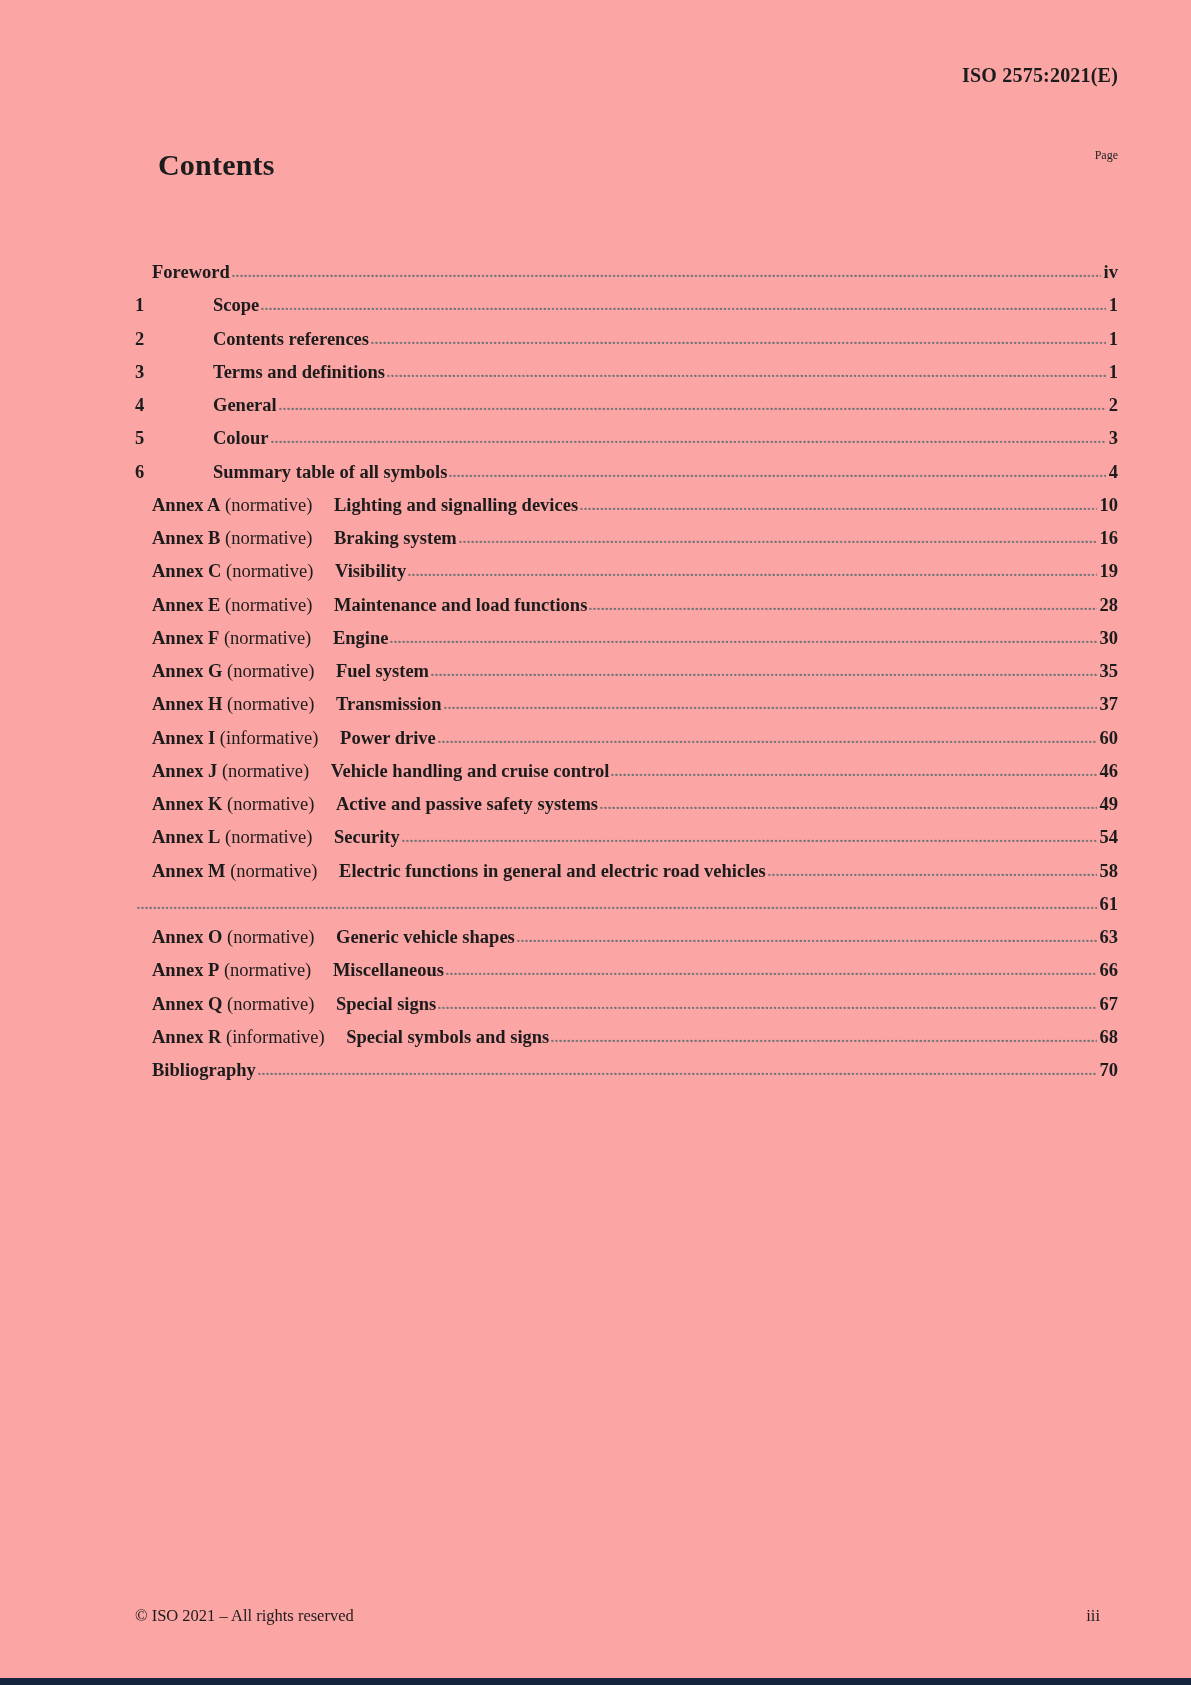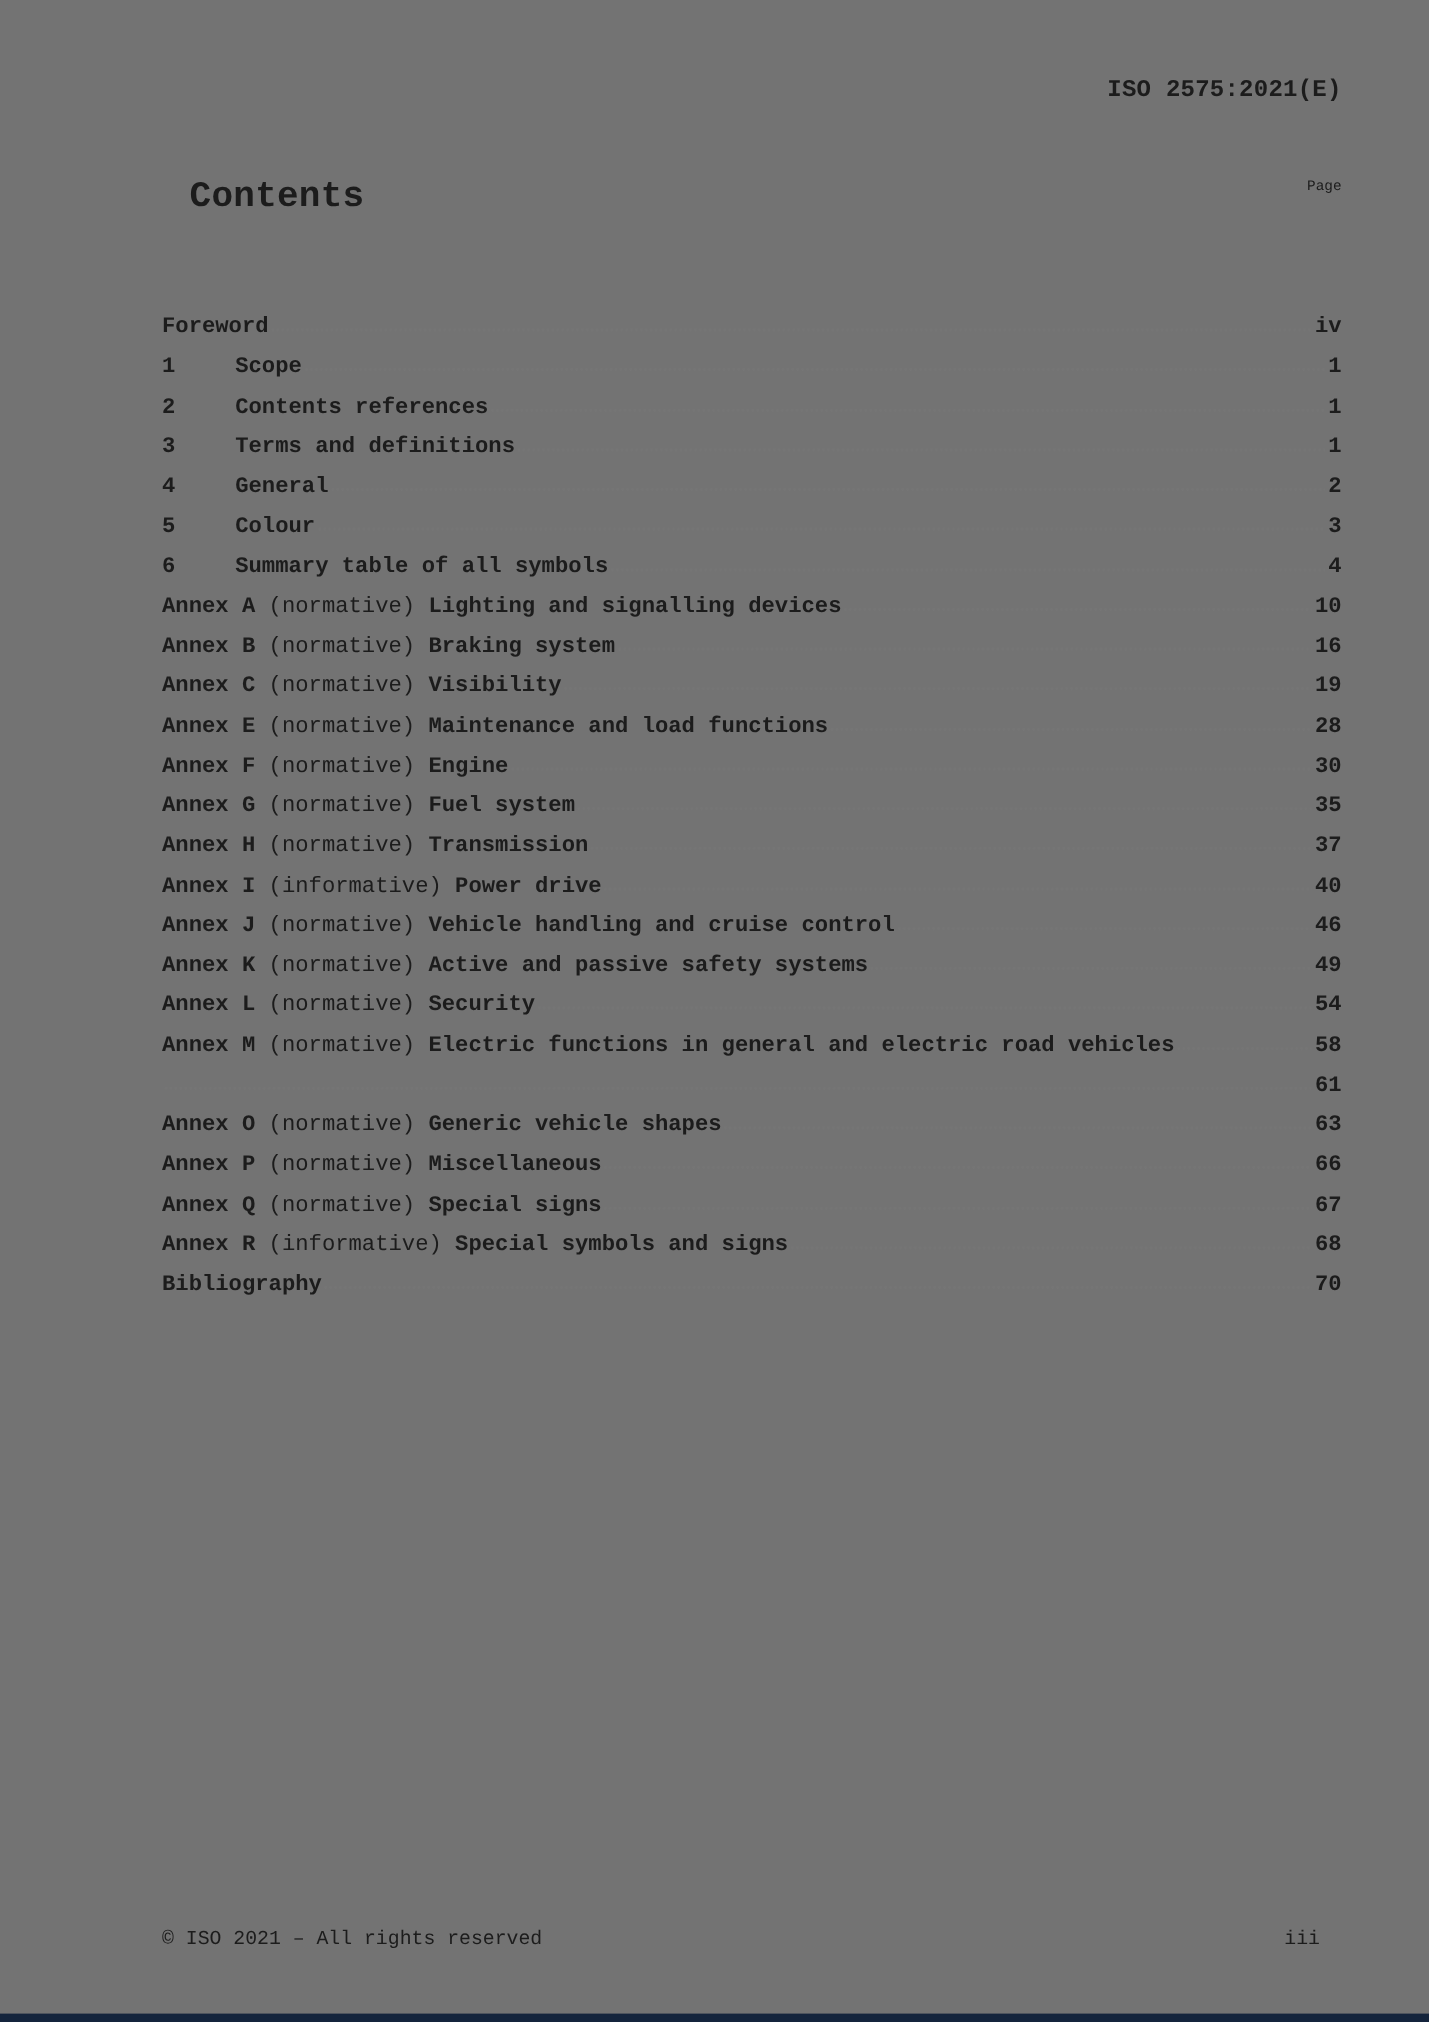--- a/index.html
+++ b/index.html
@@ -1,22 +1,22 @@
 <!DOCTYPE html>
 <html><head>
 <meta charset="utf-8">
 <style>
   * { margin: 0; padding: 0; box-sizing: border-box; }
   html, body { background: #e8e8e8; }
   .page {
     position: relative;
     width: 1191px;
     height: 1685px;
-    background: #737373;
-    font-family: Liberation Mono, monospace;
+    background: #fca5a5;
+    font-family: Liberation Serif, serif;
     color: #1c1c1c;
     overflow: hidden;
   }
   .doc-code {
     position: absolute;
     top: 64px;
     right: 73px;
     font-size: 20px;
     font-weight: bold;
     letter-spacing: 0.2px;
@@ -52,21 +52,21 @@
     height: 33.25px;
     font-size: 18.5px;
     cursor: pointer;
   }
   .toc-num {
     font-weight: bold;
     width: 61px;
     flex: 0 0 61px;
   }
   .toc-text { white-space: nowrap; }
-  .toc-text .b { font-weight: bold; }
+  .toc-text .b { font-weight: bold; margin-left: 17px; }
   .toc-text .reg { font-weight: normal; }
   .leader {
     flex: 1 1 auto;
     height: 5px;
     margin: 0 3px 0 2px;
     background-image: radial-gradient(circle at 1.4px 2.8px, #757575 0.95px, rgba(0,0,0,0) 1.45px);
     background-size: 4.1px 5px;
     background-repeat: repeat-x;
     background-position: left bottom;
     min-width: 12px;
@@ -188,21 +188,21 @@
       <div class="toc-row">
 
       <span class="toc-text"><span class="b">Annex H</span> <span class="reg">(normative)</span> <span class="b">Transmission</span></span>
       <span class="leader"></span>
       <span class="toc-page">37</span>
     </div>
       <div class="toc-row">
 
       <span class="toc-text"><span class="b">Annex I</span> <span class="reg">(informative)</span> <span class="b">Power drive</span></span>
       <span class="leader"></span>
-      <span class="toc-page">40</span>
+      <span class="toc-page">60</span>
     </div>
       <div class="toc-row">
 
       <span class="toc-text"><span class="b">Annex J</span> <span class="reg">(normative)</span> <span class="b">Vehicle handling and cruise control</span></span>
       <span class="leader"></span>
       <span class="toc-page">46</span>
     </div>
       <div class="toc-row">
 
       <span class="toc-text"><span class="b">Annex K</span> <span class="reg">(normative)</span> <span class="b">Active and passive safety systems</span></span>

